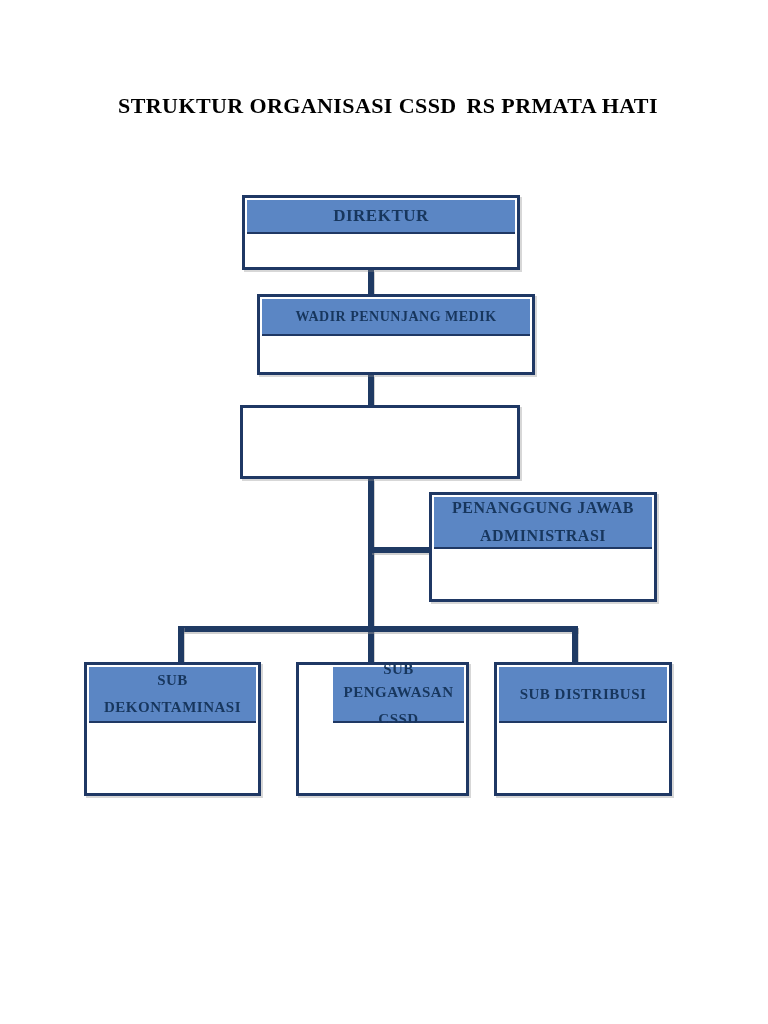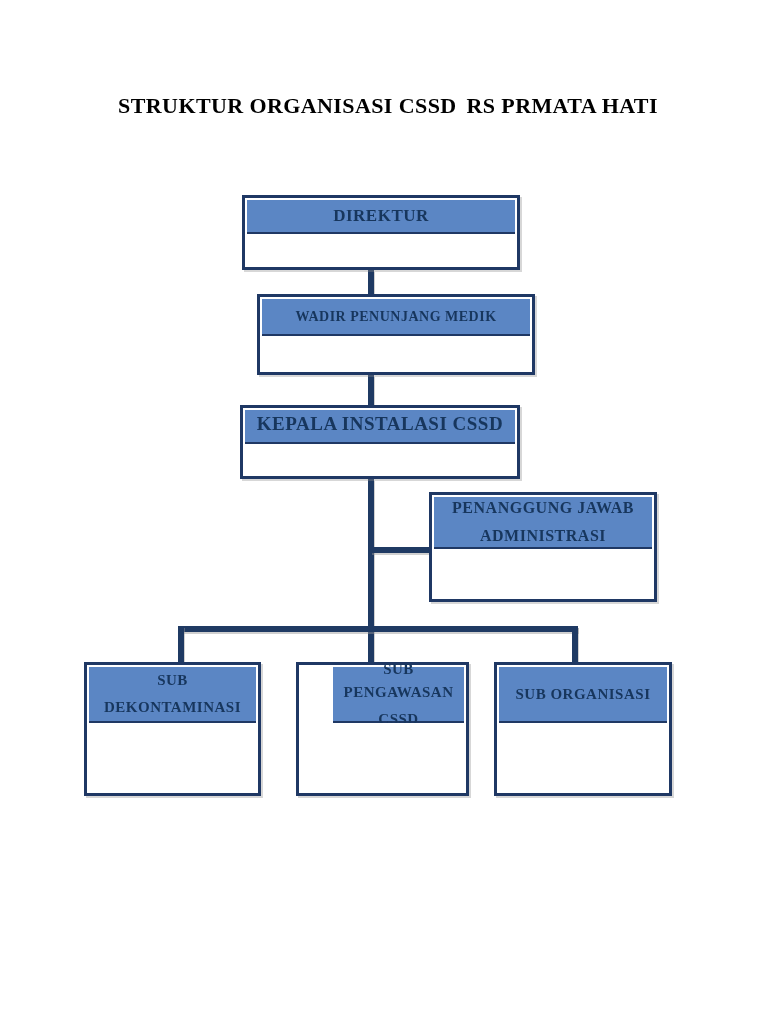--- a/index.html
+++ b/index.html
@@ -78,23 +78,20 @@
   </div>
 
   <div class="org-box" style="left:238px;top:290px;width:278px;height:81px;margin-left:15px;">
     <div class="org-head" style="height:37px;font-size:14px;">
       <span class="ln">WADIR PENUNJANG MEDIK</span>
     </div>
     <div class="org-body"></div>
   </div>
 
   <div class="org-box" style="left:236px;top:401px;width:280px;height:74px;">
-    <div class="org-head align-top" style="height:34px;font-size:19px;">
-      <span class="ln">KEPALA INSTALASI CSSD</span>
-    </div>
     <div class="org-body"></div>
   </div>
 
   <div class="org-box" style="left:425px;top:488px;width:228px;height:110px;">
     <div class="org-head" style="height:52px;font-size:16px;line-height:24px;">
       <span class="ln">PENANGGUNG JAWAB</span>
       <span class="ln">ADMINISTRASI</span>
     </div>
     <div class="org-body"></div>
   </div>
@@ -110,18 +107,18 @@
   <div class="org-box" style="left:292px;top:658px;width:173px;height:134px;">
     <div class="org-head" style="height:56px;font-size:15px;line-height:23px;margin-left:32px;">
       <span class="ln">SUB PENGAWASAN</span>
       <span class="ln">CSSD</span>
     </div>
     <div class="org-body"></div>
   </div>
 
   <div class="org-box" style="left:490px;top:658px;width:178px;height:134px;">
     <div class="org-head" style="height:56px;font-size:15px;">
-      <span class="ln">SUB ORGANISASI</span>
+      <span class="ln">SUB DISTRIBUSI</span>
     </div>
     <div class="org-body"></div>
   </div>
 
 </div>
 
 </body></html>

